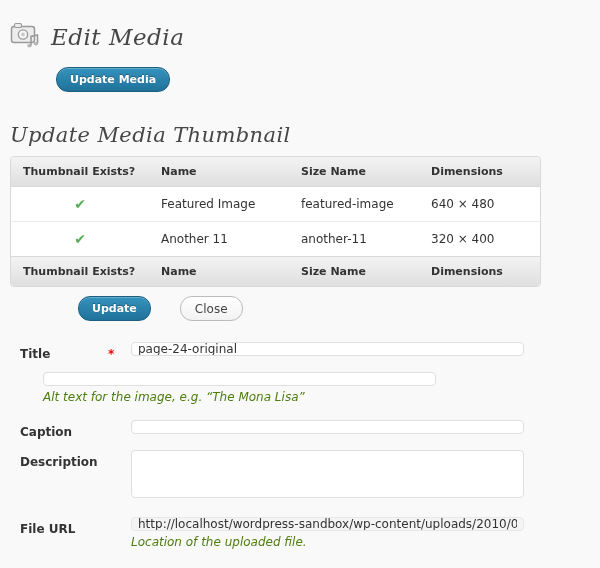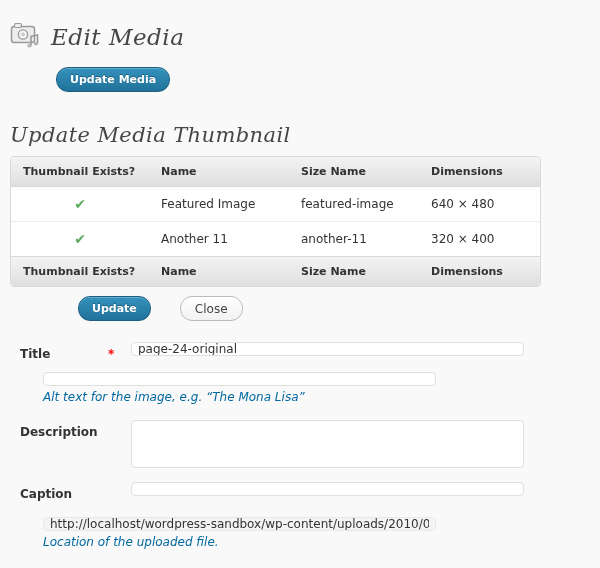--- a/index.html
+++ b/index.html
@@ -88,21 +88,21 @@
     border: 1px solid #dfdfdf; border-radius: 4px;
     font-family: "DejaVu Sans", "Liberation Sans", sans-serif;
     font-size: 12px; color: #333;
     padding: 3px 6px; height: 14px; outline: none;
   }
   .text-area { height: 48px; resize: none; }
   .readonly-input {
     background: #f4f4f4; border-color: #e8e8e8; color: #333;
     white-space: nowrap; overflow: hidden;
   }
-  .help-text { font-style: italic; color: #0369a1; font-size: 12px; margin-top: 4px; }
+  .help-text { font-style: italic; color: #4d7c0f; font-size: 12px; margin-top: 4px; }
   .gap-lg { margin-bottom: 16px; }
   .row-fileurl { margin-top: 16px; }
 </style>
 </head>
 <body>
 
 <div class="wrap">
 
   <div class="page-header">
     <span>
@@ -175,36 +175,37 @@
 
     <div class="form-row gap-lg">
       <div class="form-req"></div>
       <div class="form-field">
         <input type="text" class="text-input" value="" style="">
         <div class="help-text">Alt text for the image, e.g. “The Mona Lisa”</div>
       </div>
     </div>
 
     <div class="form-row">
+      <div class="form-label">Caption</div>
+      <div class="form-req"></div>
+      <div class="form-field">
+        <input type="text" class="text-input" value="" style="">
+      </div>
+    </div>
+
+    <div class="form-row">
       <div class="form-label">Description</div>
       <div class="form-req"></div>
       <div class="form-field">
         <textarea class="text-area" style=""></textarea>
       </div>
     </div>
 
-    <div class="form-row">
-      <div class="form-label">Caption</div>
-      <div class="form-req"></div>
-      <div class="form-field">
-        <input type="text" class="text-input" value="" style="">
-      </div>
-    </div>
-
     <div class="form-row row-fileurl">
+      <div class="form-label">File URL</div>
       <div class="form-req"></div>
       <div class="form-field">
         <input type="text" class="text-input readonly-input" readonly="" value="http://localhost/wordpress-sandbox/wp-content/uploads/2010/07/page" style="">
         <div class="help-text">Location of the uploaded file.</div>
       </div>
     </div>
 
   </div>
 
 </div>

